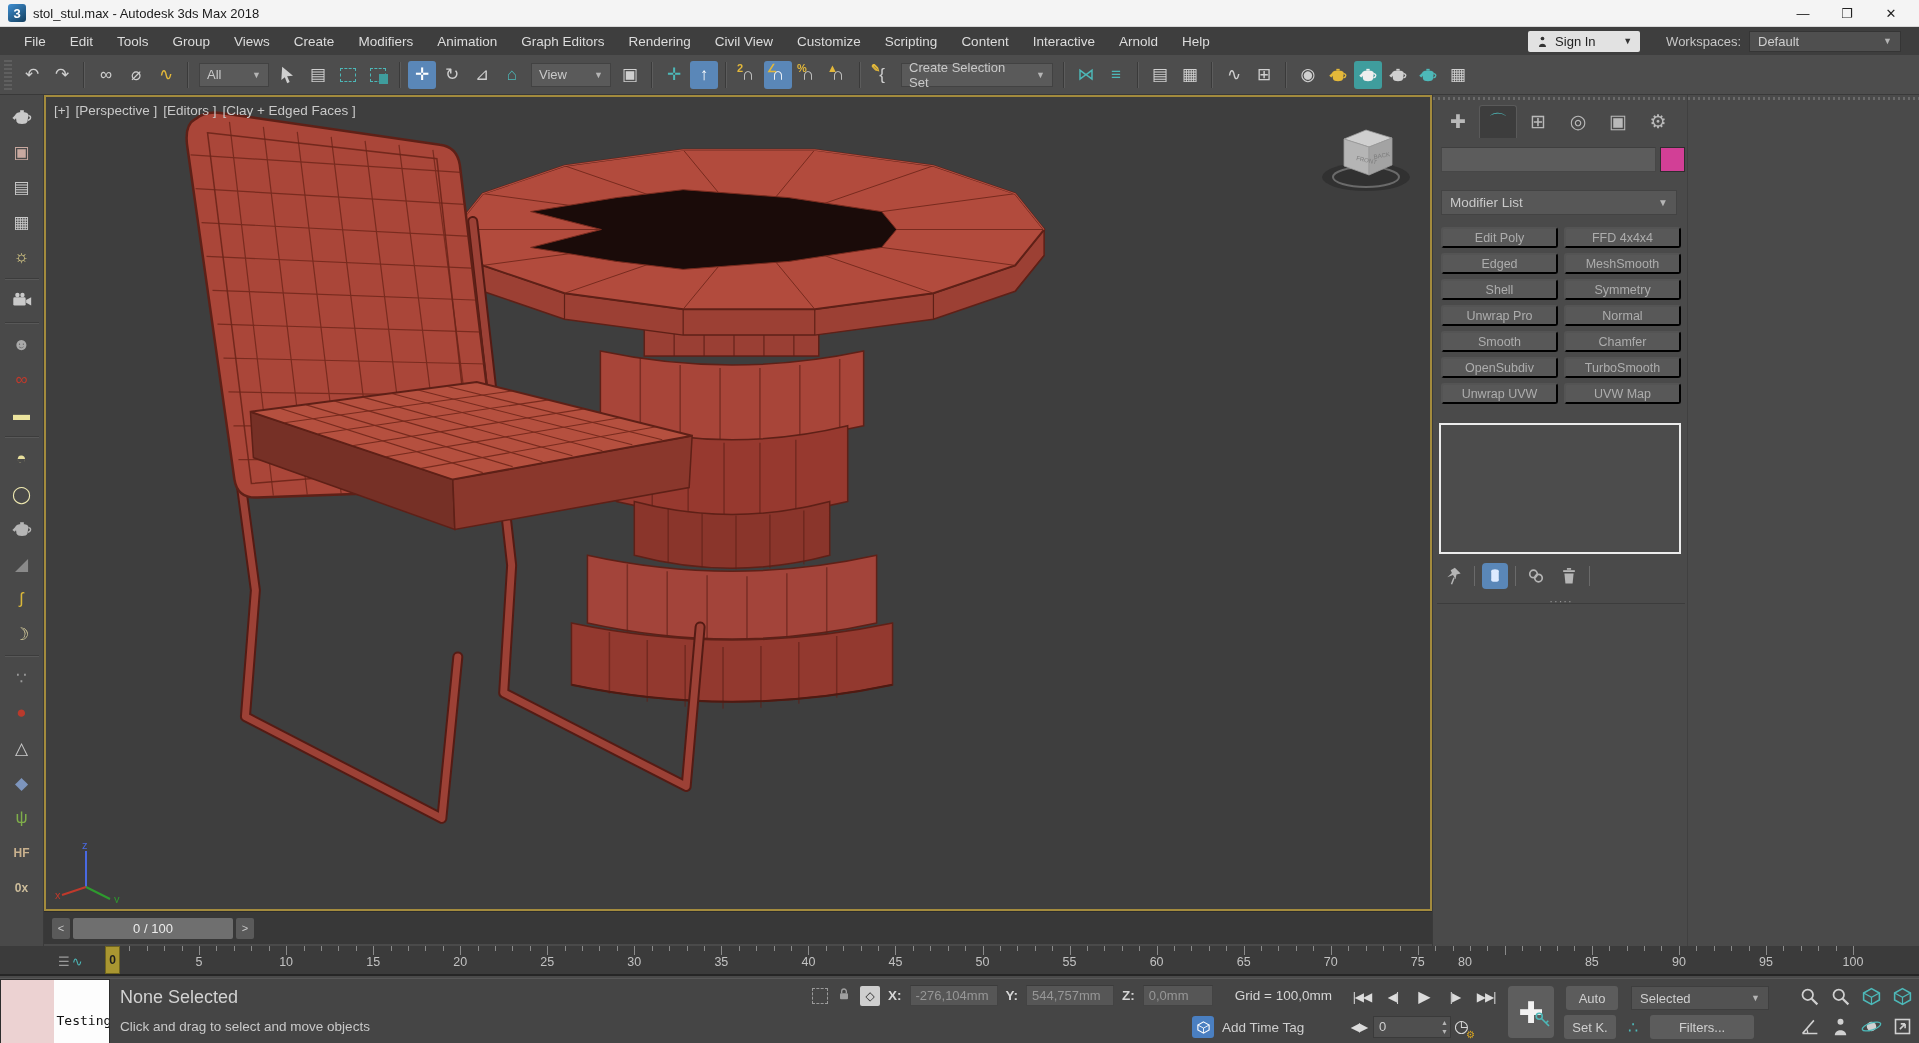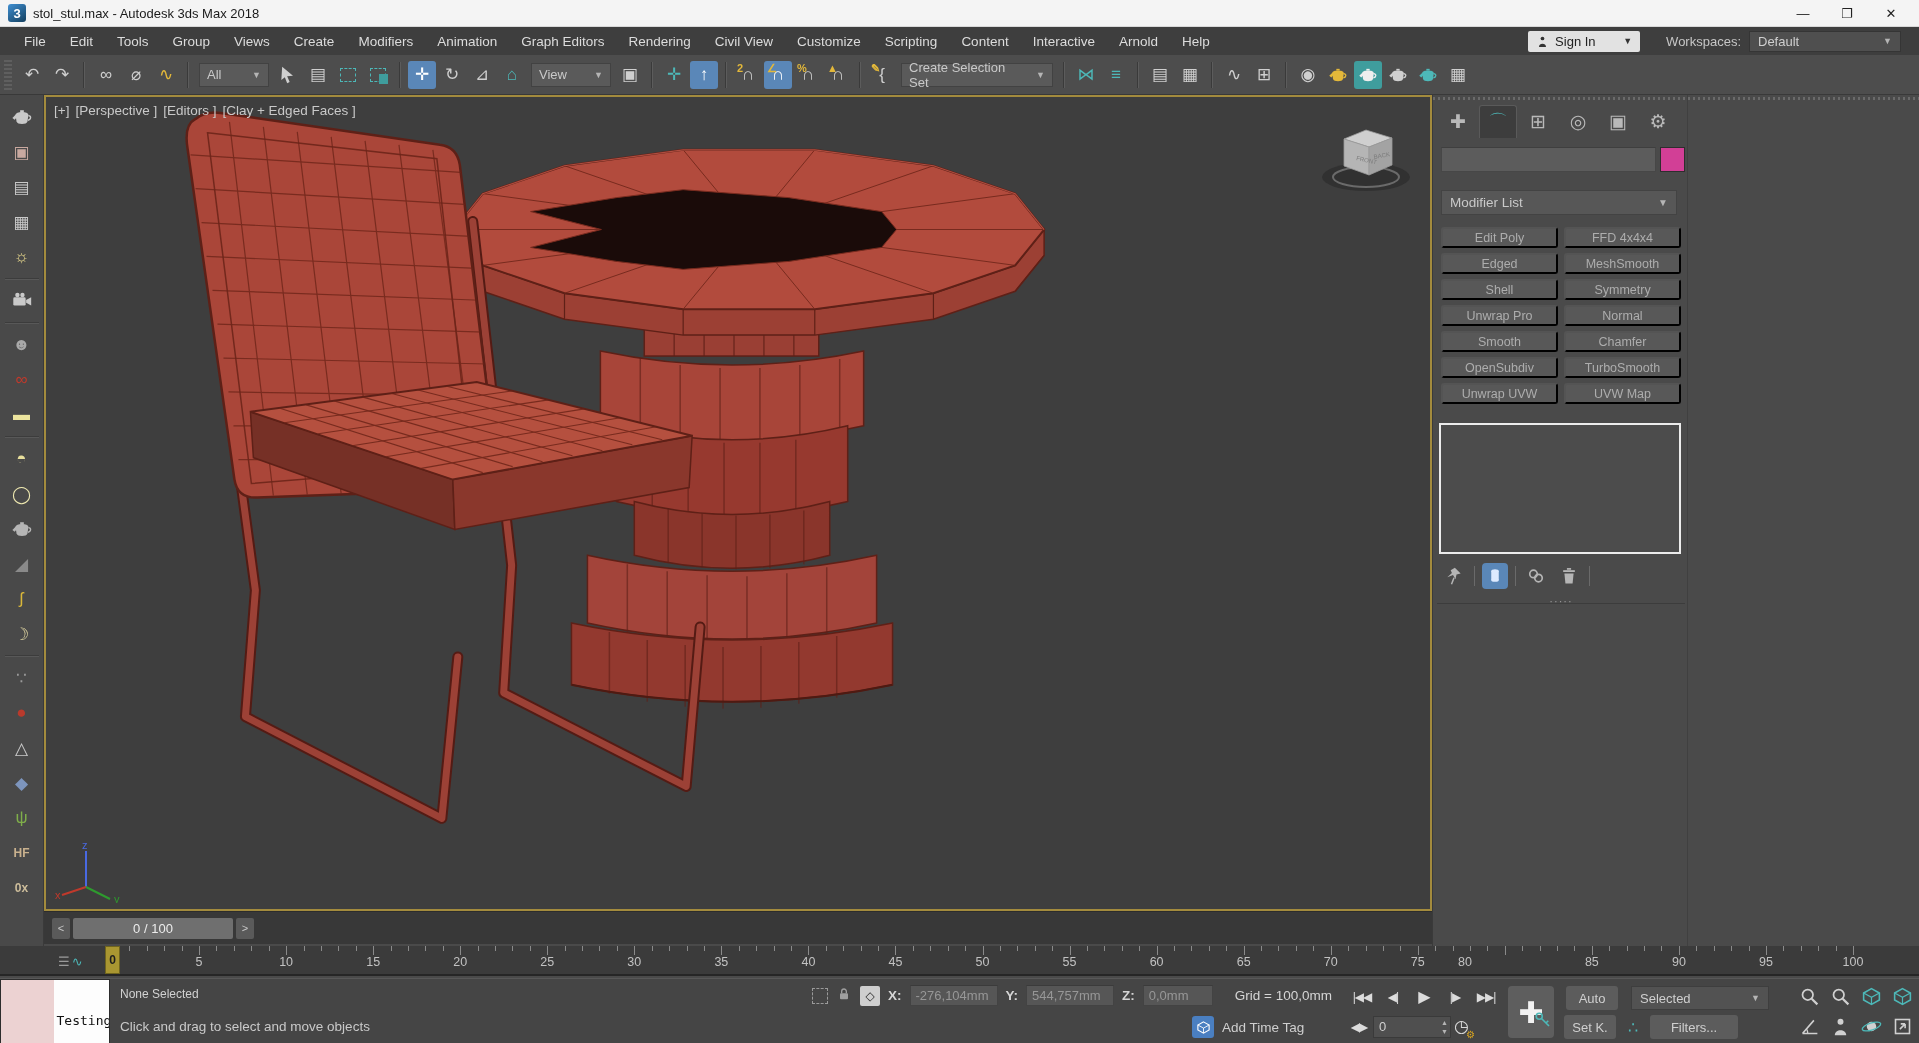--- a/index.html
+++ b/index.html
@@ -114,21 +114,21 @@
   .tick-label { position:absolute; top:9px; transform:translateX(-50%); color:#c2c2c2; font-size:12.5px; }
   .frame-marker { position:absolute; top:0; height:28px; width:15px; background:#a99631; border:1px solid #6f641e;
     color:#1e1e1e; font-size:12px; font-weight:bold; display:flex; align-items:center; justify-content:center; }
 
   
   .statusbar { position:absolute; left:0; top:978px; width:100%; height:65px; background:#454545; border-top:1px solid #585858; }
   .listener { position:absolute; left:0; top:0; width:110px; height:82px; border:1px solid #2c2c2c; display:flex; }
   .listener .pink { flex:1; background:#ecd2d2; border-bottom:1px solid #8a8a8a; }
   .listener .white { flex:1; background:#fdfdfd; color:#111; font-family:"DejaVu Sans Mono", monospace;
     font-size:13px; display:flex; align-items:center; padding-left:3px; white-space:nowrap; overflow:hidden; }
-  .sb-sel { position:absolute; left:120px; top:8px; color:#d2d2d2; font-size:12px; }
+  .sb-sel { position:absolute; left:120px; top:8px; color:#d2d2d2; font-size:18px; }
   .sb-prompt { position:absolute; left:120px; top:40px; color:#c9c9c9; font-size:13.5px; }
   .sb-center { position:absolute; left:812px; top:6px; display:flex; align-items:center; gap:8px; }
   .gizmo-box { width:16px; height:16px; border:1px dashed #9a9a9a; }
   .lockic { color:#9f9f9f; } .lockic svg { width:16px; height:16px; }
   .abs-box { width:20px; height:20px; background:#cfcfcf; border-radius:2px; color:#2e2e2e; font-size:12px;
     display:flex; align-items:center; justify-content:center; }
   .coord-label { color:#d5d5d5; font-size:13.5px; font-weight:bold; }
   .coord-field { height:21px; background:#565656; border:1px solid #434343; border-top-color:#3b3b3b;
     color:#979797; font-size:13px; display:flex; align-items:center; padding:0 5px; }
   .grid-label { color:#d5d5d5; font-size:13.5px; margin-left:14px; }
@@ -765,21 +765,21 @@
       <div class="tr-row" style="left:218px;top:4px">
         <span class="sm-btn" style="width:52px">Auto</span>
         <div class="sel-combo" style="margin-left:10px">
           <span>Selected</span>
           <span class="arr">▼</span>
         </div>
       </div>
       <div class="tr-row" style="left:216px;top:33px">
         <span class="sm-btn" style="width:52px">Set K.</span>
         <span class="keyfilter">∴</span>
-        <span class="sm-btn" style="width:88px">Filters...</span>
+        <span class="sm-btn" style="width:104px">Filters...</span>
       </div>
     </div>
 
     <div class="navcluster">
       <span class="nav-btn">
           <svg>
             <use href="#s-mag"></use>
           </svg>
         </span>
       <span class="nav-btn">

